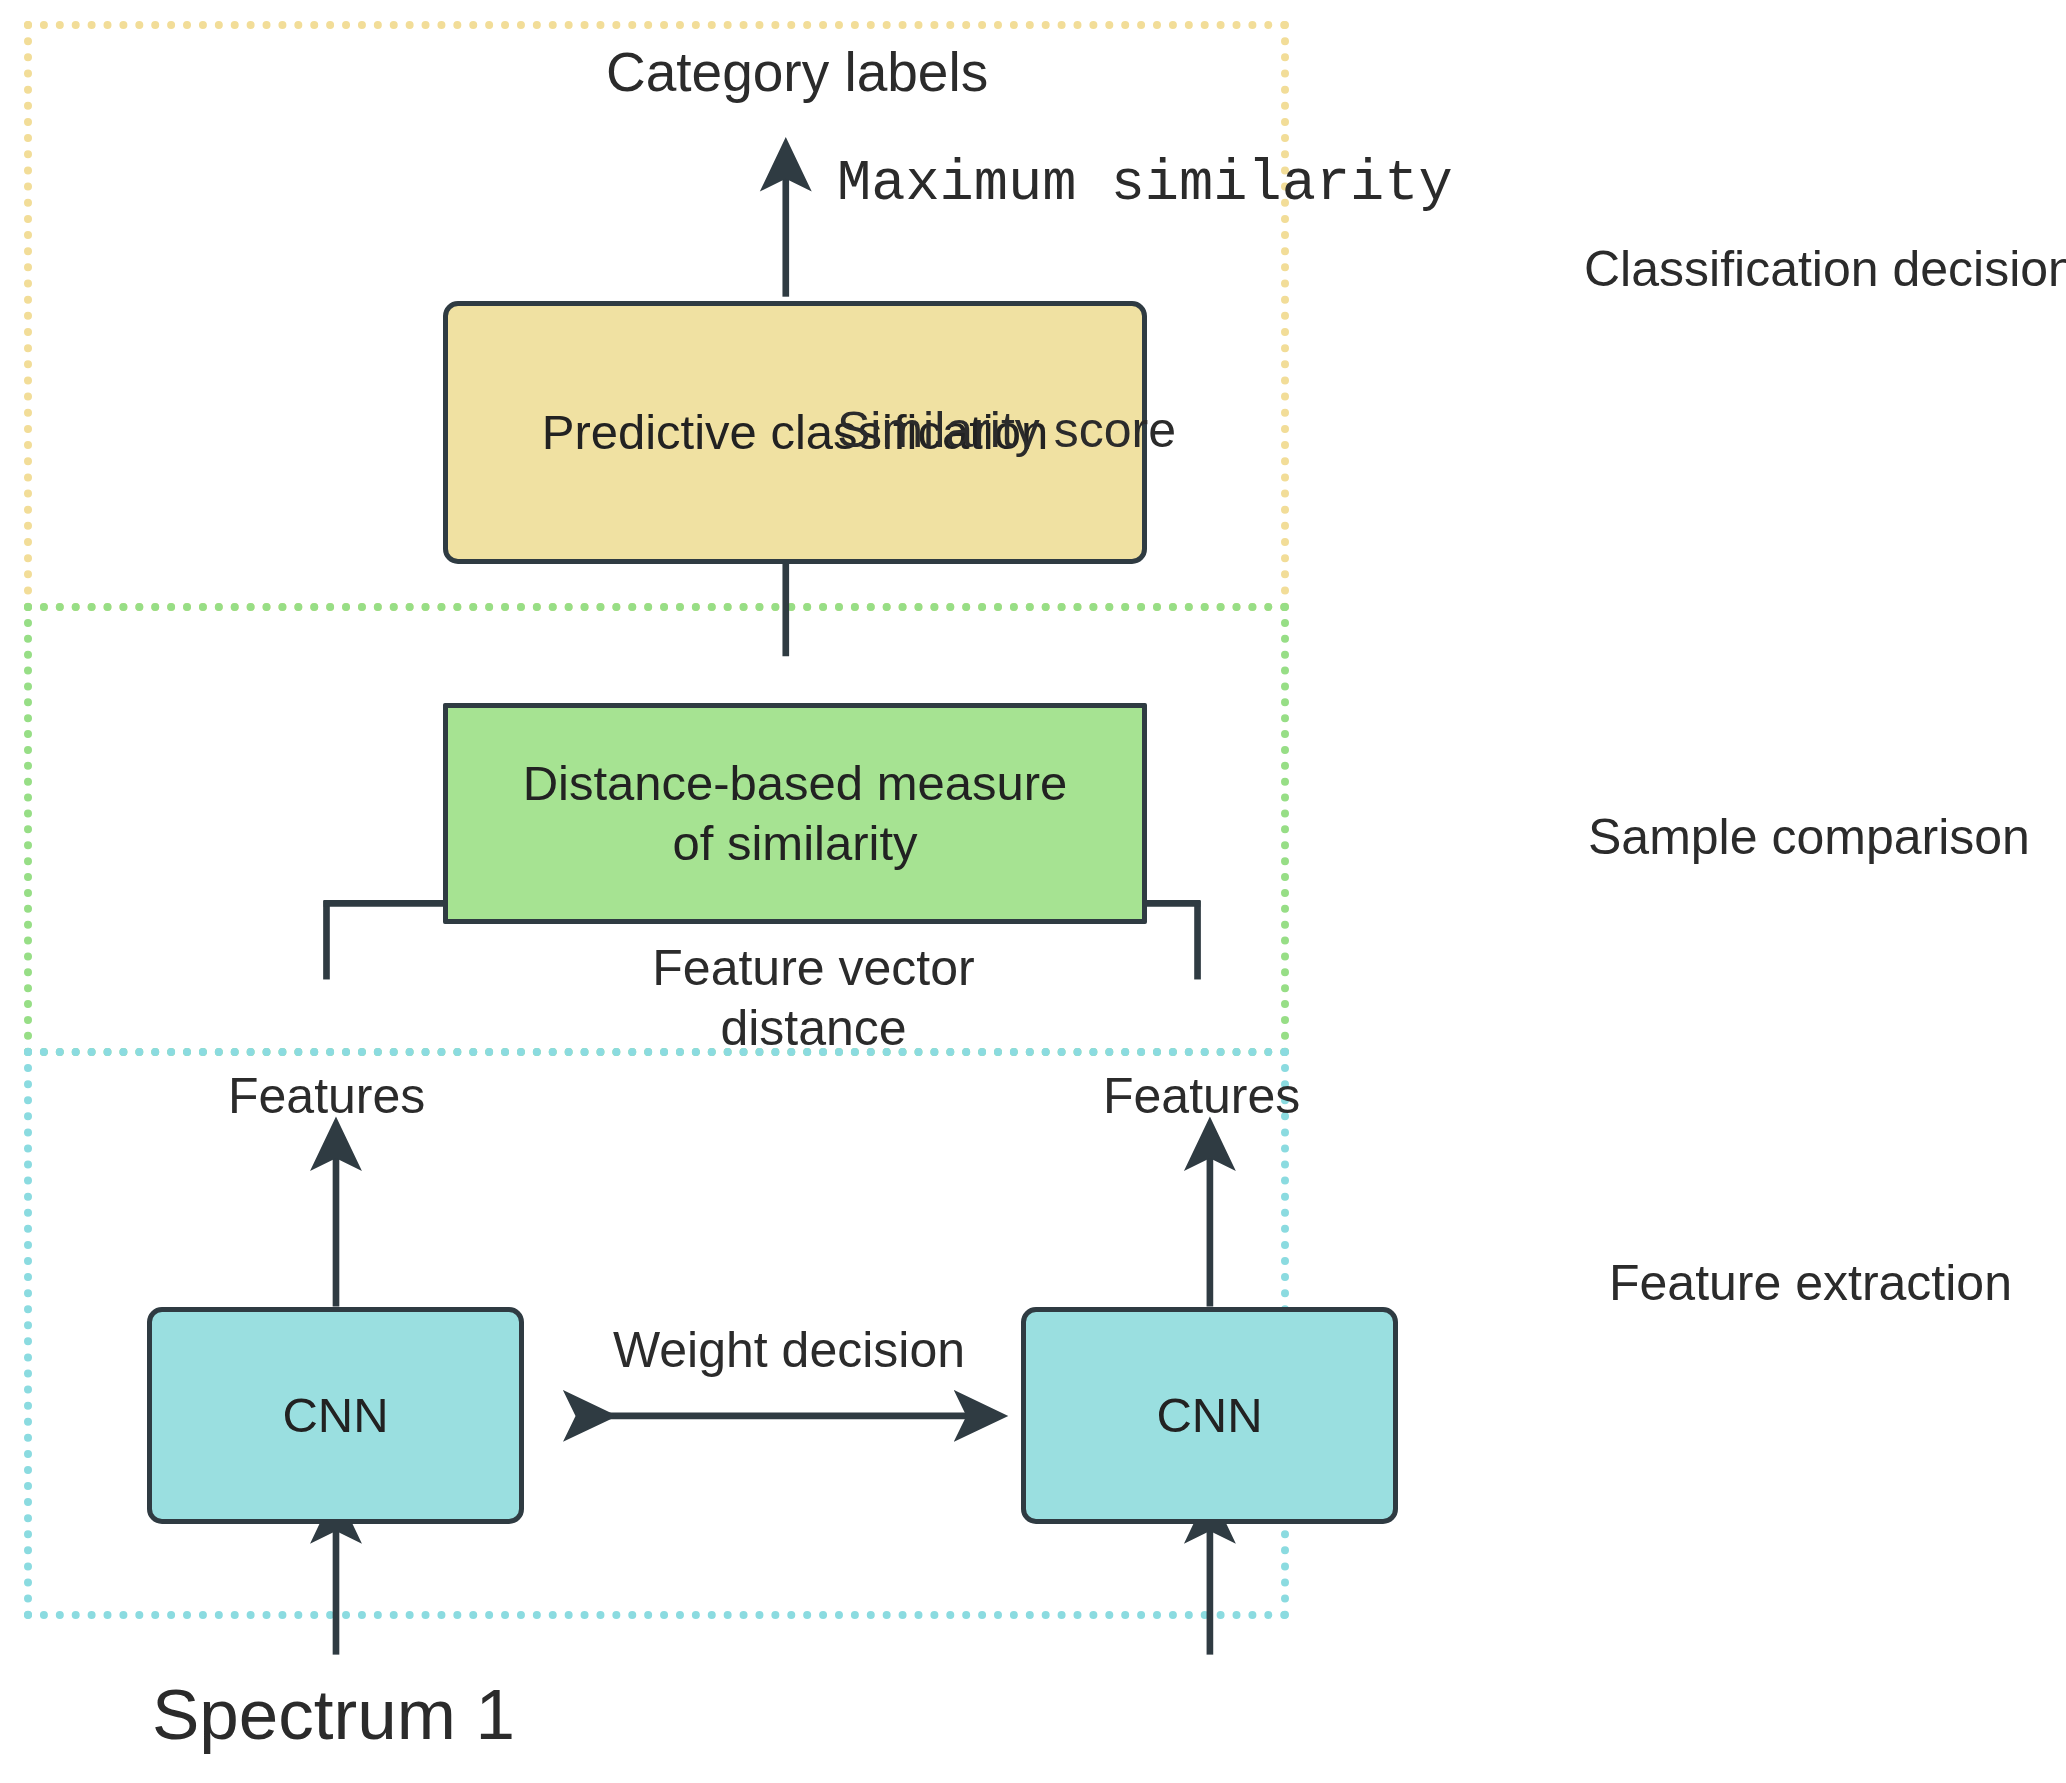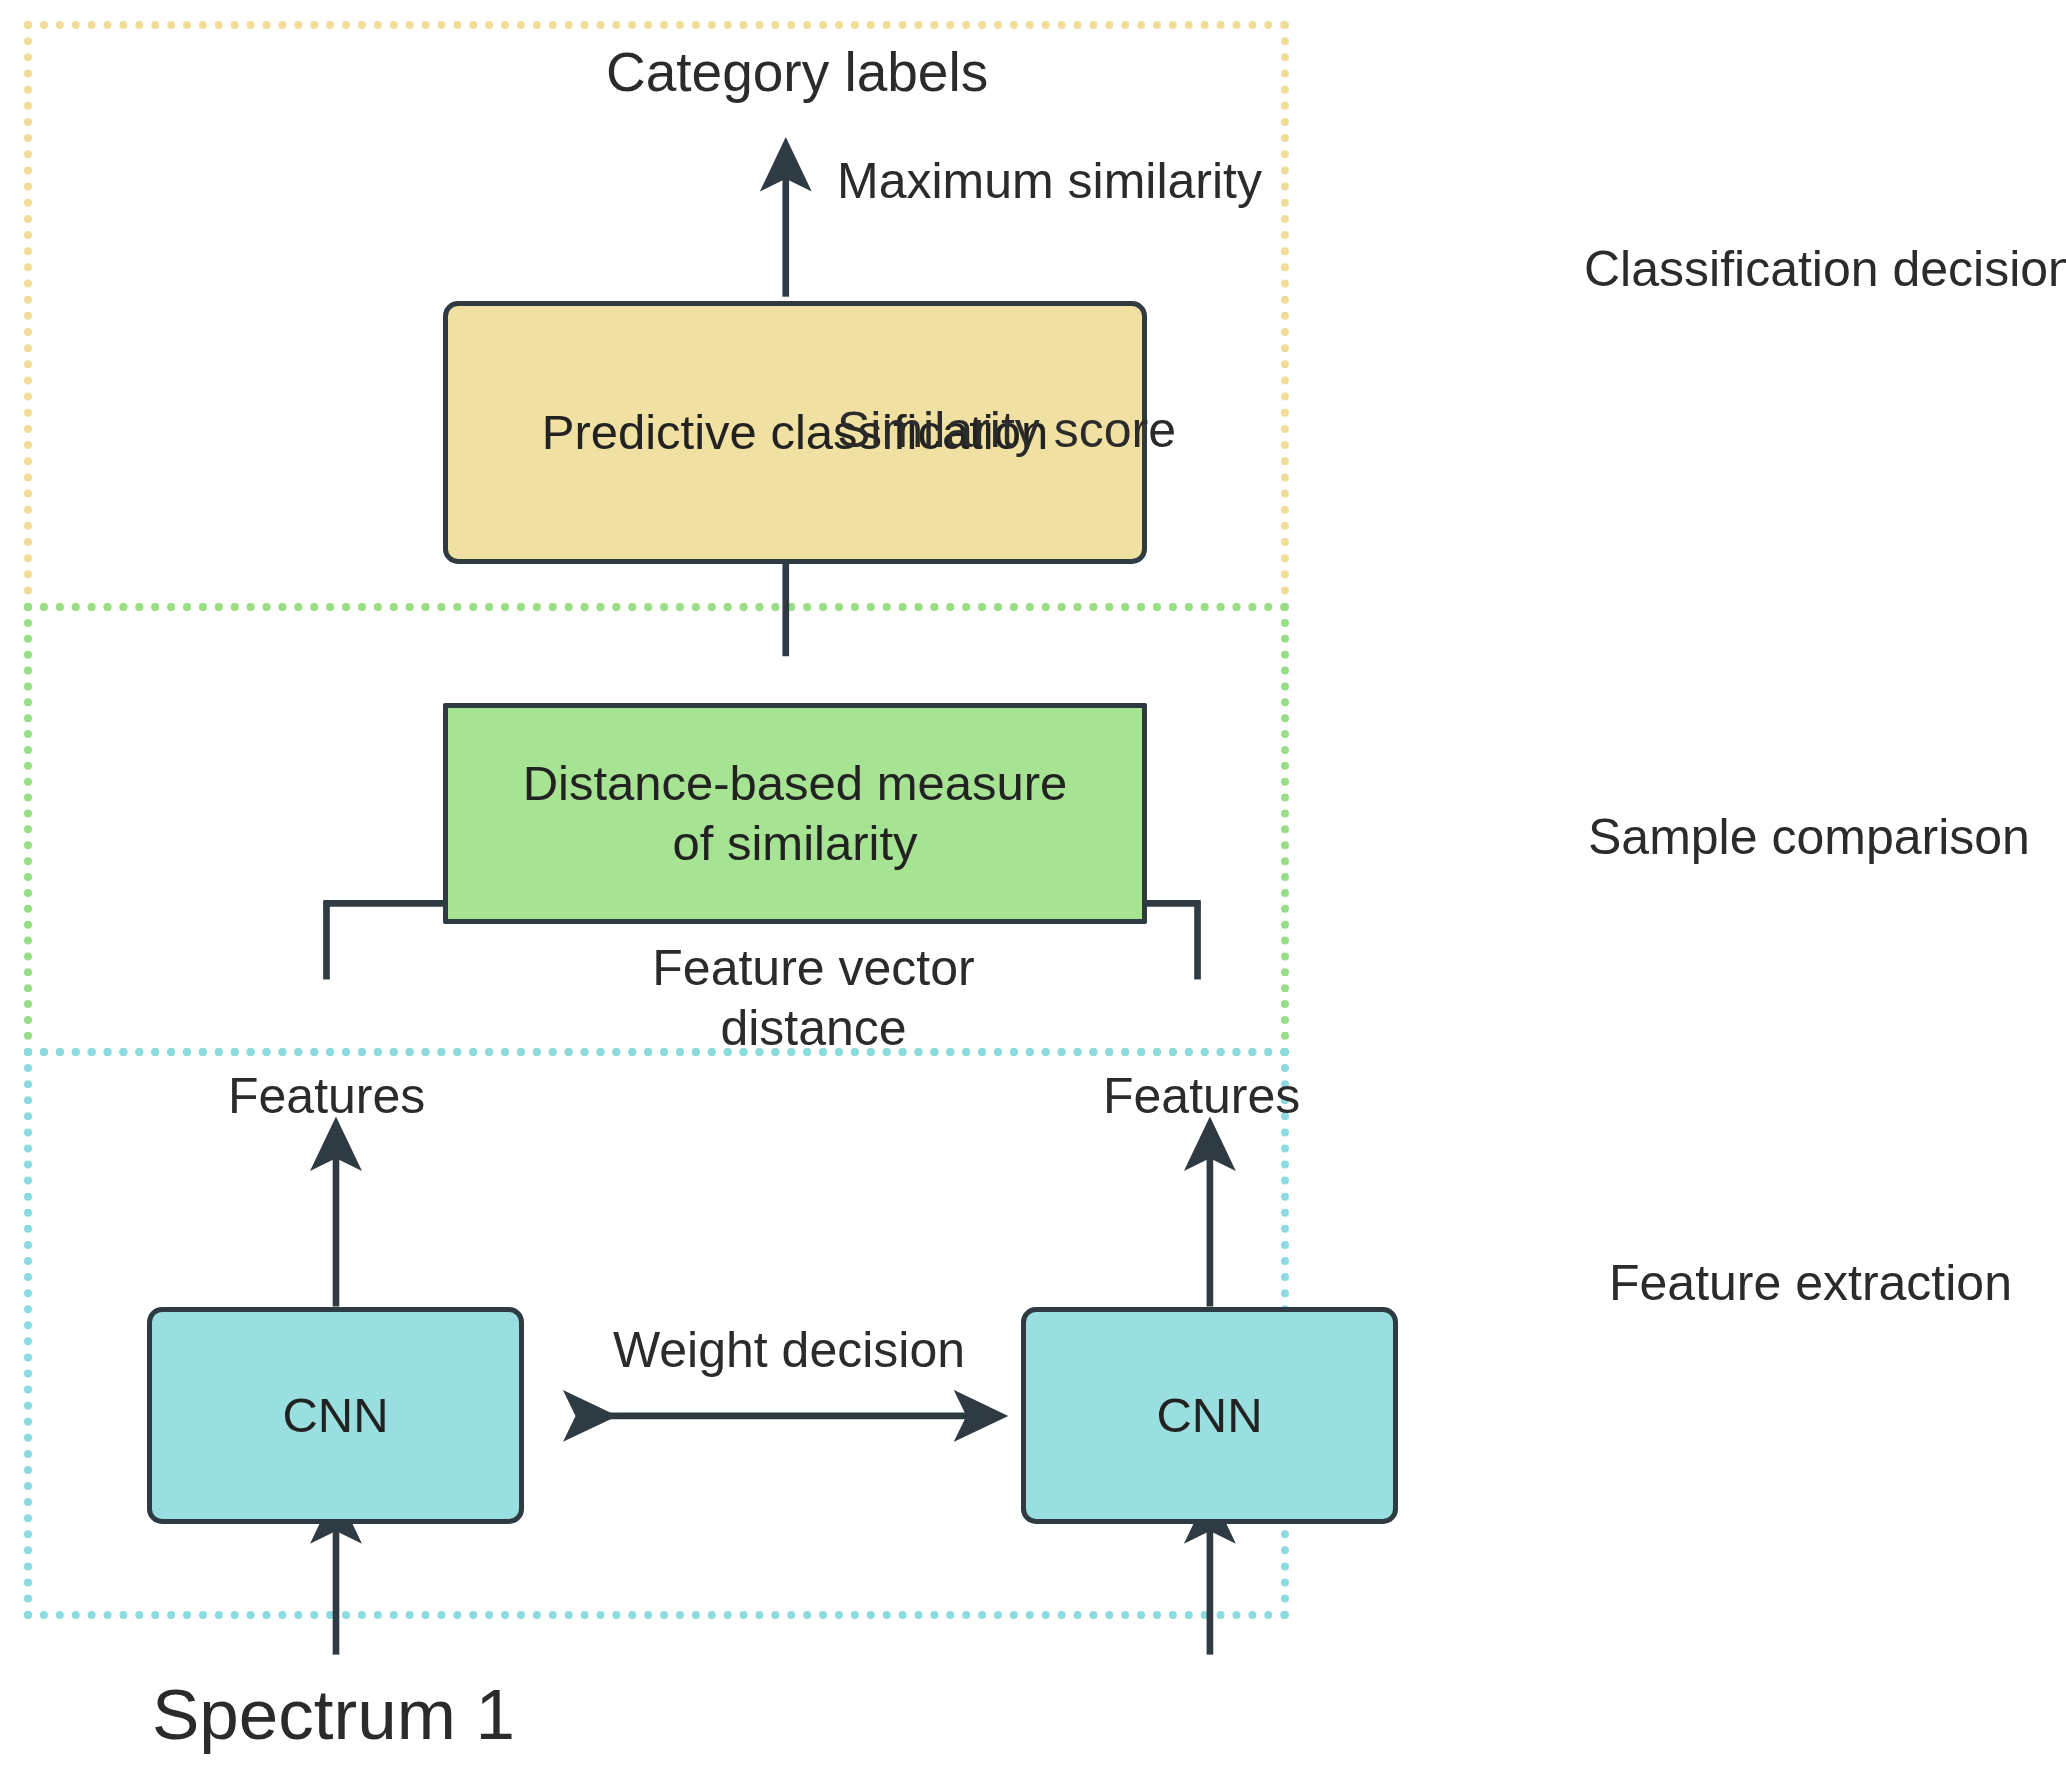--- a/index.html
+++ b/index.html
@@ -23,21 +23,21 @@
        display:flex;align-items:center;justify-content:center;text-align:center;
        font-size:49px;line-height:1.22;color:#222;}
   #box-predictive{left:443px;top:301px;width:704px;height:263px;background:#f0e1a2;border-radius:15px;}
   #box-distance{left:443px;top:659px;width:704px;height:221px;background:#a6e392;border-radius:1.9px;margin-top:44px;}
   #box-cnn-left{left:147px;top:1307px;width:377px;height:217px;background:#9adfe0;border-radius:15px;}
   #box-cnn-right{left:1021px;top:1307px;width:377px;height:217px;background:#9adfe0;border-radius:15px;}
 
   
   .txt{position:absolute;white-space:nowrap;color:#2b2b2b;}
   #t-category{left:606px;top:40px;font-size:55px;}
-  #t-maxsim{left:837px;top:152px;font-size:50px;}
+  #t-maxsim{left:837px;top:152px;font-size:57px;font-family:Liberation Mono, monospace;}
   #t-simscore{left:837px;top:401px;font-size:50px;}
   #t-featvec{left:614px;top:938px;font-size:50px;text-align:center;line-height:1.2;white-space:normal;width:399px;}
   #t-features-left{left:228px;top:1067px;font-size:50px;}
   #t-features-right{left:1103px;top:1067px;font-size:50px;}
   #t-weight{left:613px;top:1321px;font-size:50px;}
   #t-spec1{left:152px;top:1674px;font-size:71px;}
   #t-spec2{left:1027px;top:1674px;font-size:61px;}
 
   svg.lines{position:absolute;left:0;top:0;width:2067px;height:1783px;pointer-events:none;}
 </style>

